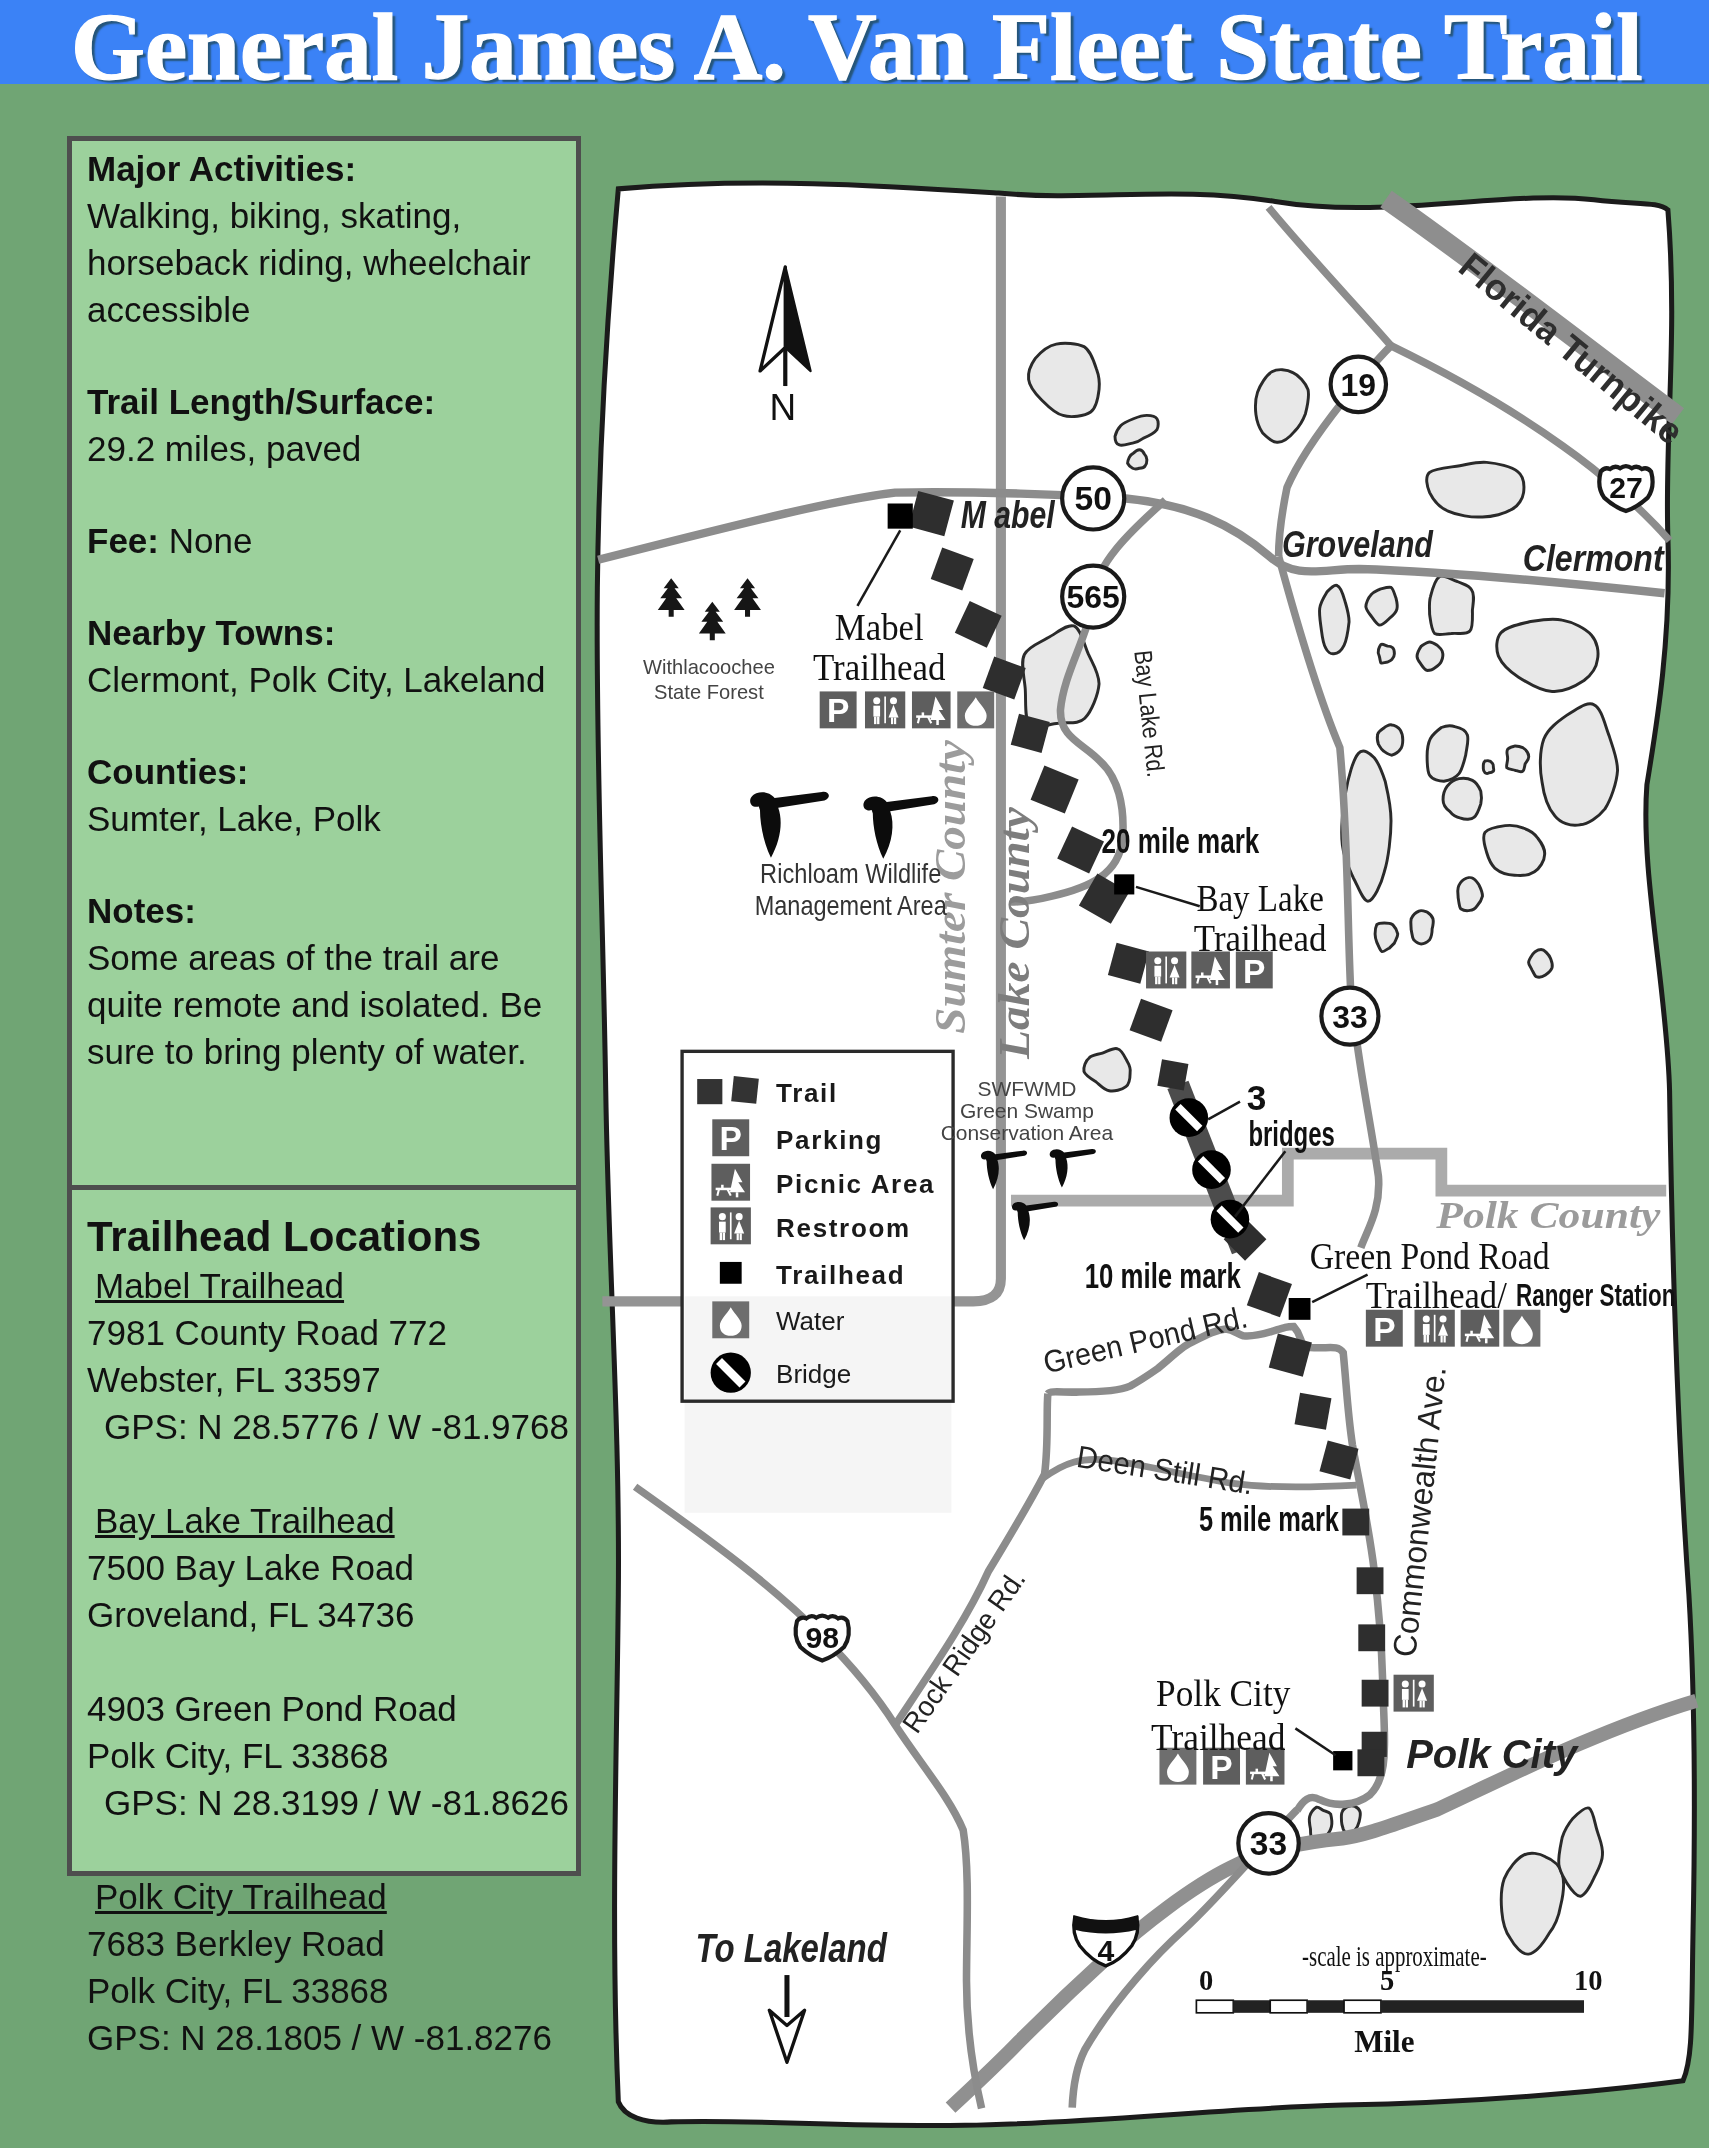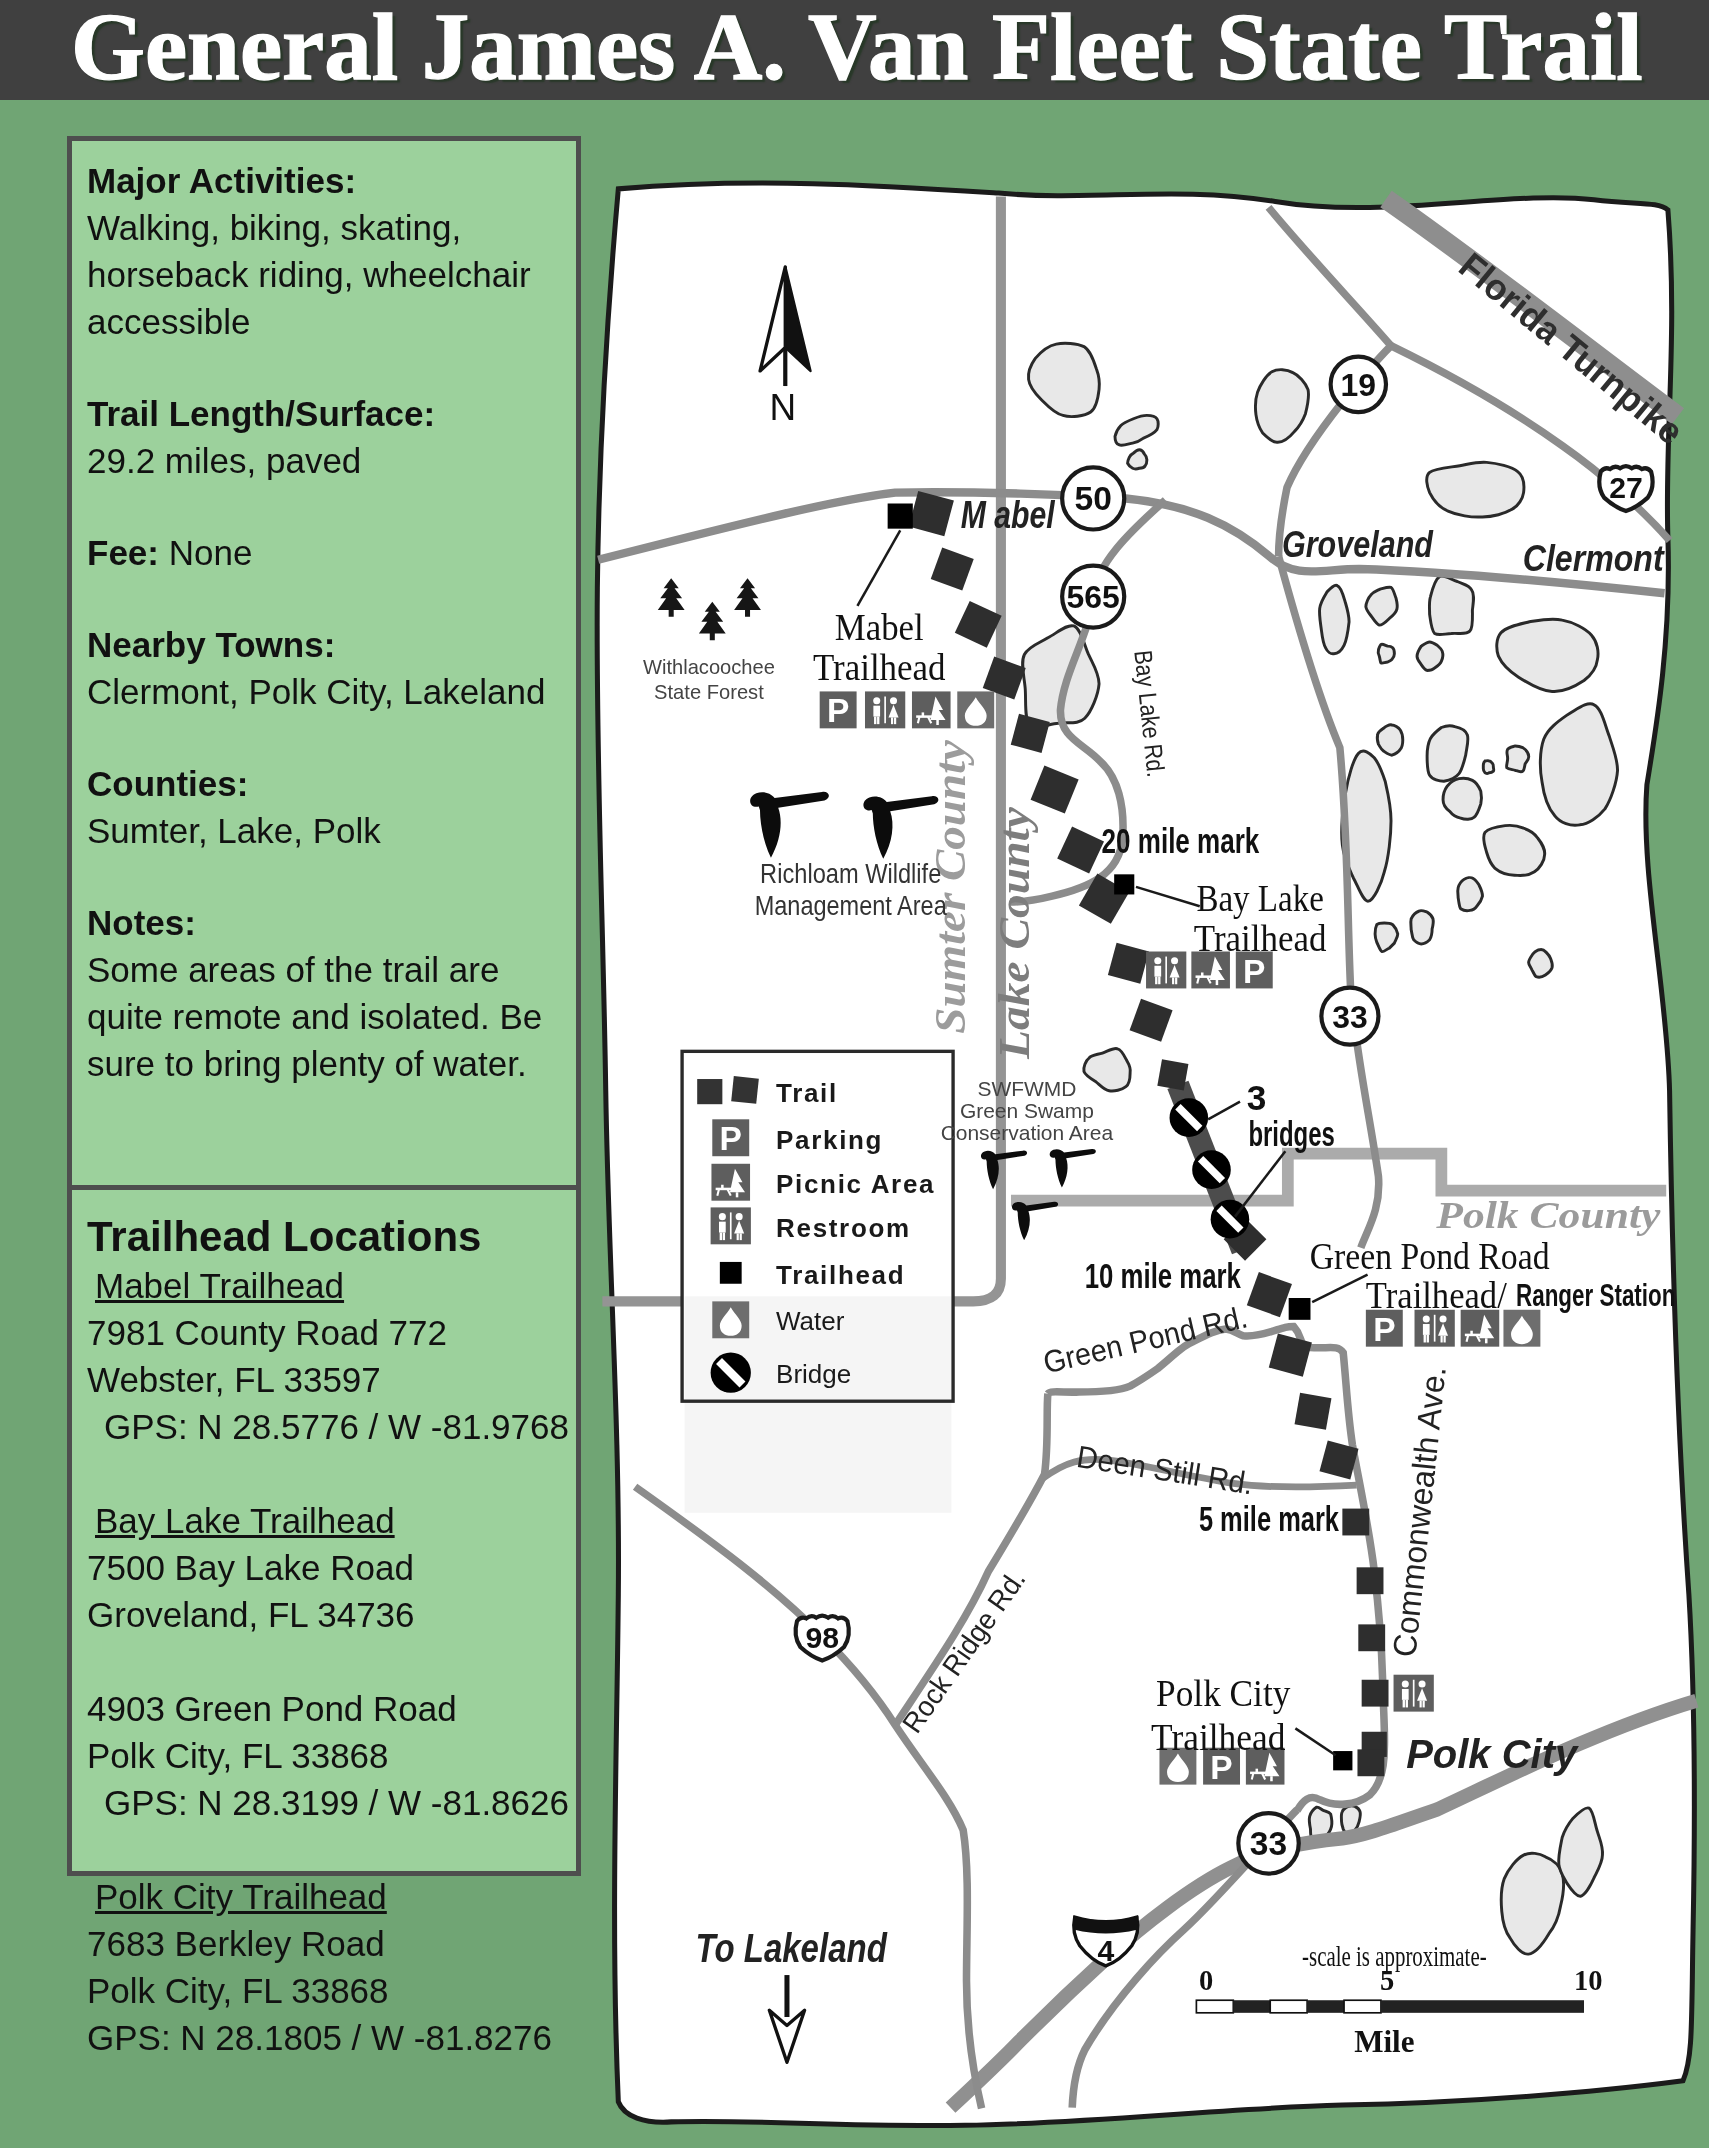--- a/index.html
+++ b/index.html
@@ -1,20 +1,20 @@
 <!DOCTYPE html>
 <html style="font-size:13.4px"><head>
 <meta charset="utf-8">
 <style>
 html,body{margin:0;padding:0;}
 body{width:1709px;height:2148px;background:#70a574;font-family:"Liberation Sans",sans-serif;position:relative;overflow:hidden;}
-.titlebar{position:absolute;left:0;top:0;width:1709px;height:100px;background:#404040;}
+.titlebar{position:absolute;left:0;top:0;width:1709px;height:84px;background:#3b82f6;}
 .titlebar .t{position:absolute;left:71px;top:-8.4px;display:inline-block;font-family:"Liberation Serif",serif;font-weight:bold;font-size:95px;color:#fff;white-space:nowrap;text-shadow:3.4px 3.4px 1.7px rgba(20,50,20,0.55);-webkit-text-stroke:1.3px #fff;}
 .box{position:absolute;left:67px;width:514px;background:#9cd19c;border:5.9px solid #4e4e4e;box-sizing:border-box;color:#111;font-size:35px;line-height:47px;}
-.box1{top:136px;height:1120px;padding:16px 5px 0 15px;}
+.box1{top:136px;height:1120px;padding:4px 5px 0 15px;}
 .box2{top:1185px;height:691px;padding:23px 5px 0 15px;}
 .box p{margin:0 0 45px 0;}
 .box2 p{margin:0 0 47px 17px;} .box2{line-height:47px;}
 .box .u{text-decoration:underline;margin-left:8px;}
 .box .hd{font-weight:bold;font-size:42px;}
 b{font-weight:bold;}
 svg{position:absolute;left:0;top:0;}
 svg text{font-family:"Liberation Sans",sans-serif;}
 .ser{font-family:"Liberation Serif",serif;}
 </style>

